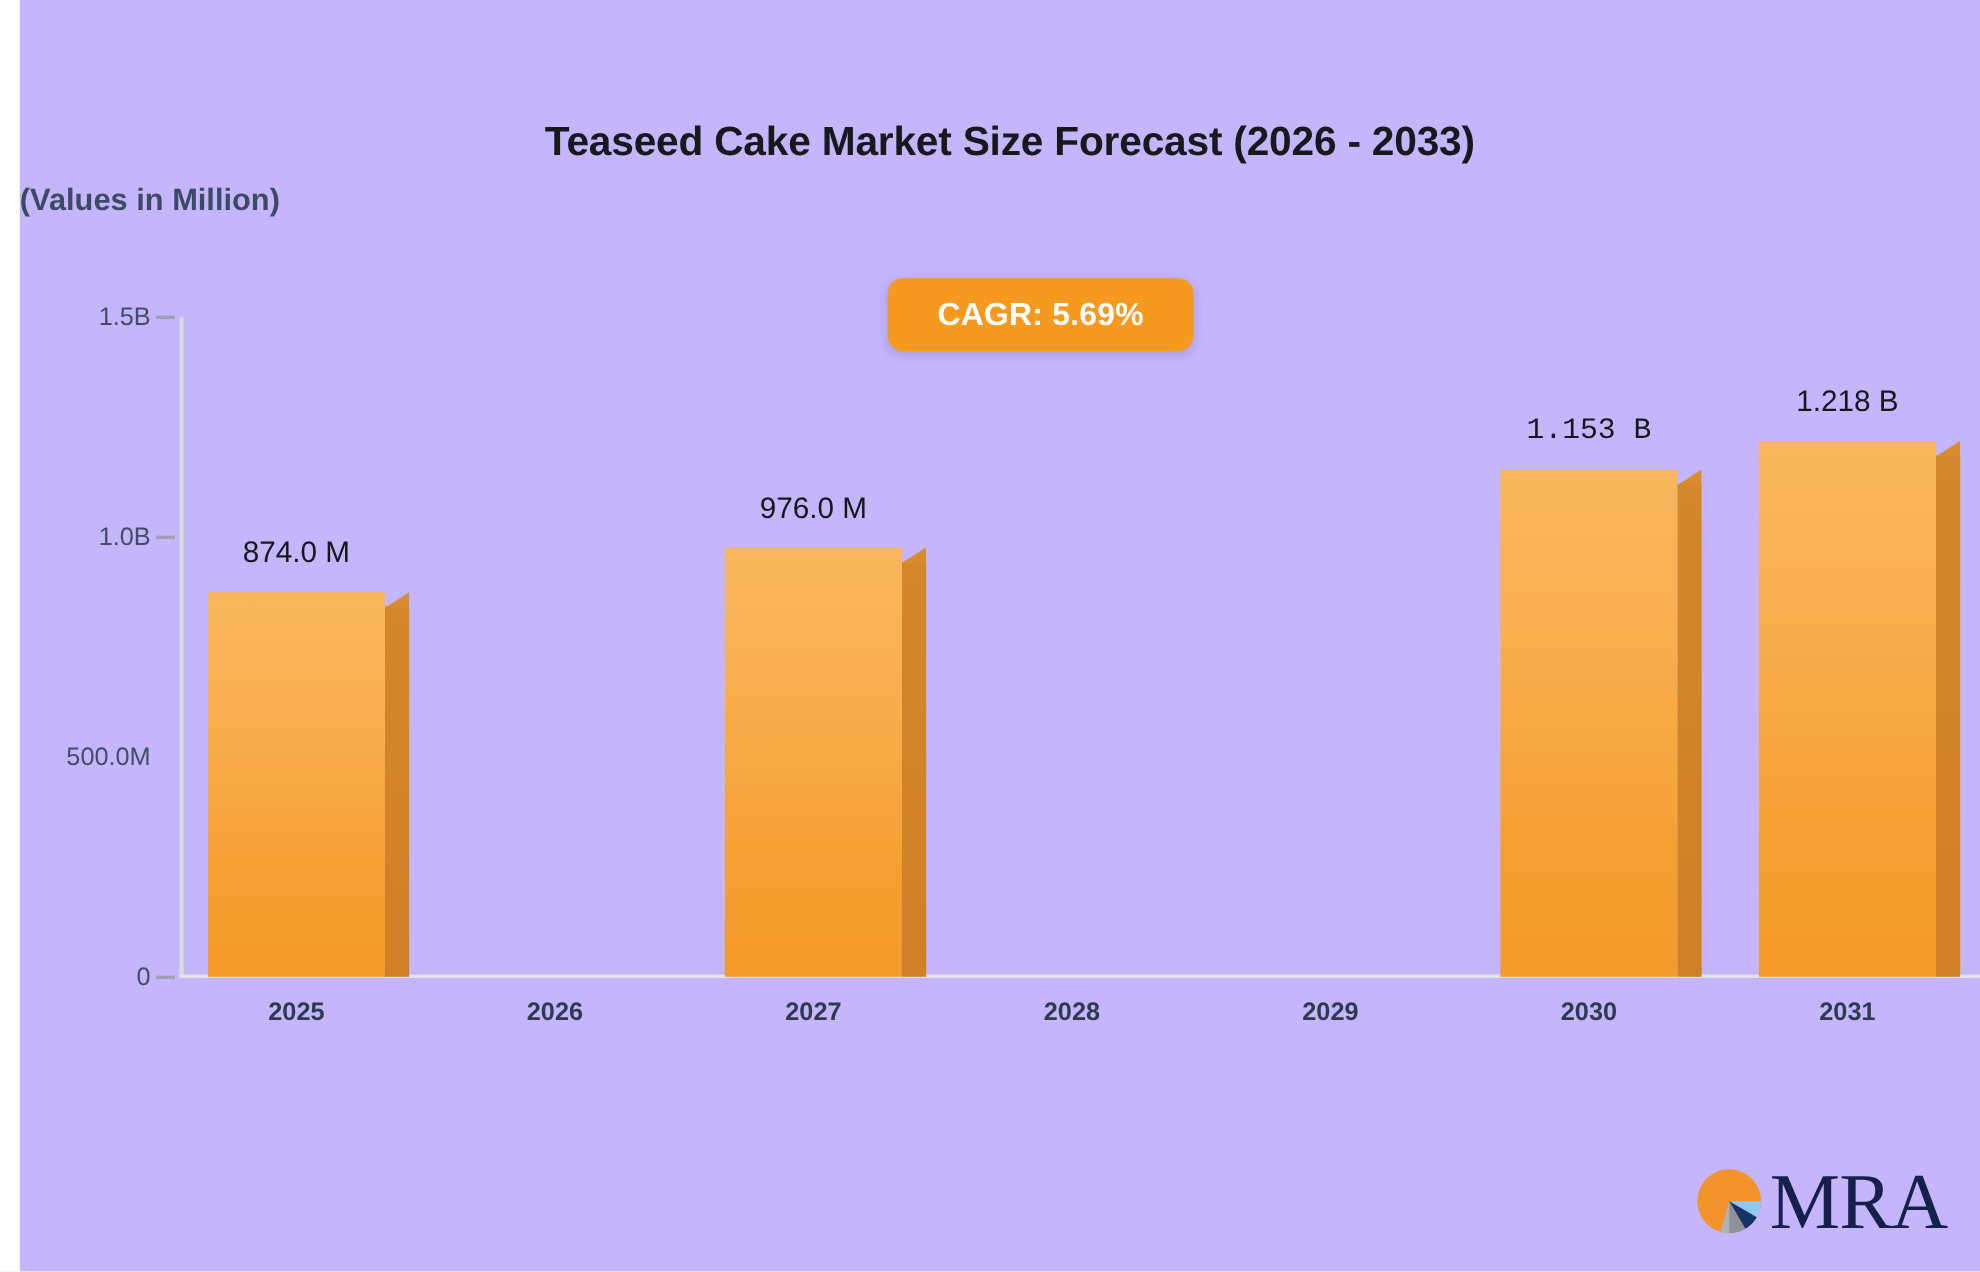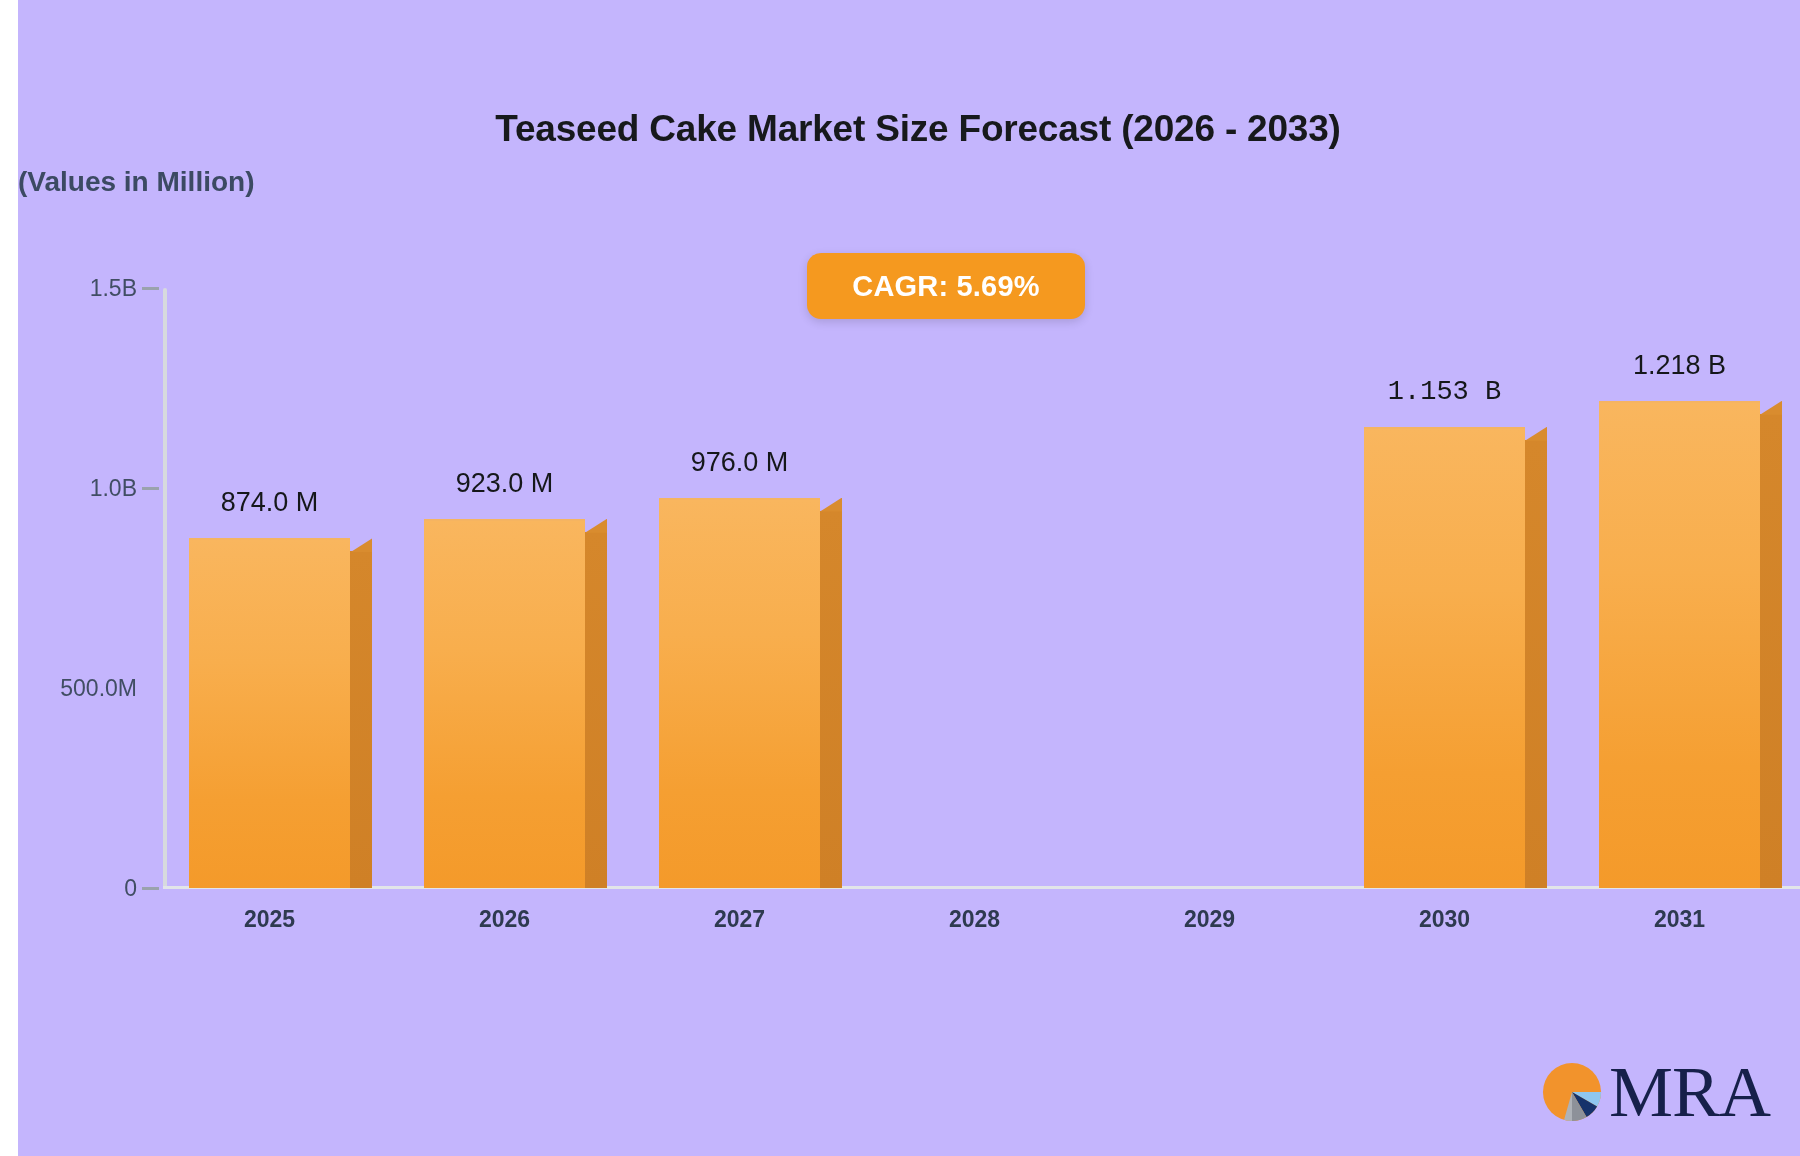--- a/index.html
+++ b/index.html
@@ -213,28 +213,20 @@
       </div>
     <div class="bars" id="bars">
         <div class="bar-slot" style="left: 26px; width: 183px;">
           <div class="bar-3d" style="height: 349.6px;">
             <div class="bar-front"></div>
             <div class="bar-side"></div>
             <div class="bar-top"></div>
           </div>
           <div class="bar-label" style="bottom: 369.6px;">874.0 M</div>
         </div>
-        <div class="bar-slot" style="left: 261px; width: 183px;">
-          <div class="bar-3d" style="height: 369.2px;">
-            <div class="bar-front"></div>
-            <div class="bar-side"></div>
-            <div class="bar-top"></div>
-          </div>
-          <div class="bar-label" style="bottom: 389.2px;">923.0 M</div>
-        </div>
         <div class="bar-slot" style="left: 496px; width: 183px; padding-left: 36px;">
           <div class="bar-3d" style="height: 390.4px;">
             <div class="bar-front"></div>
             <div class="bar-side"></div>
             <div class="bar-top"></div>
           </div>
           <div class="bar-label" style="bottom: 410.4px;">976.0 M</div>
         </div>
         <div class="bar-slot" style="left: 1201px; width: 183px; font-family: Liberation Mono, monospace;">
           <div class="bar-3d" style="height: 461.2px;">

